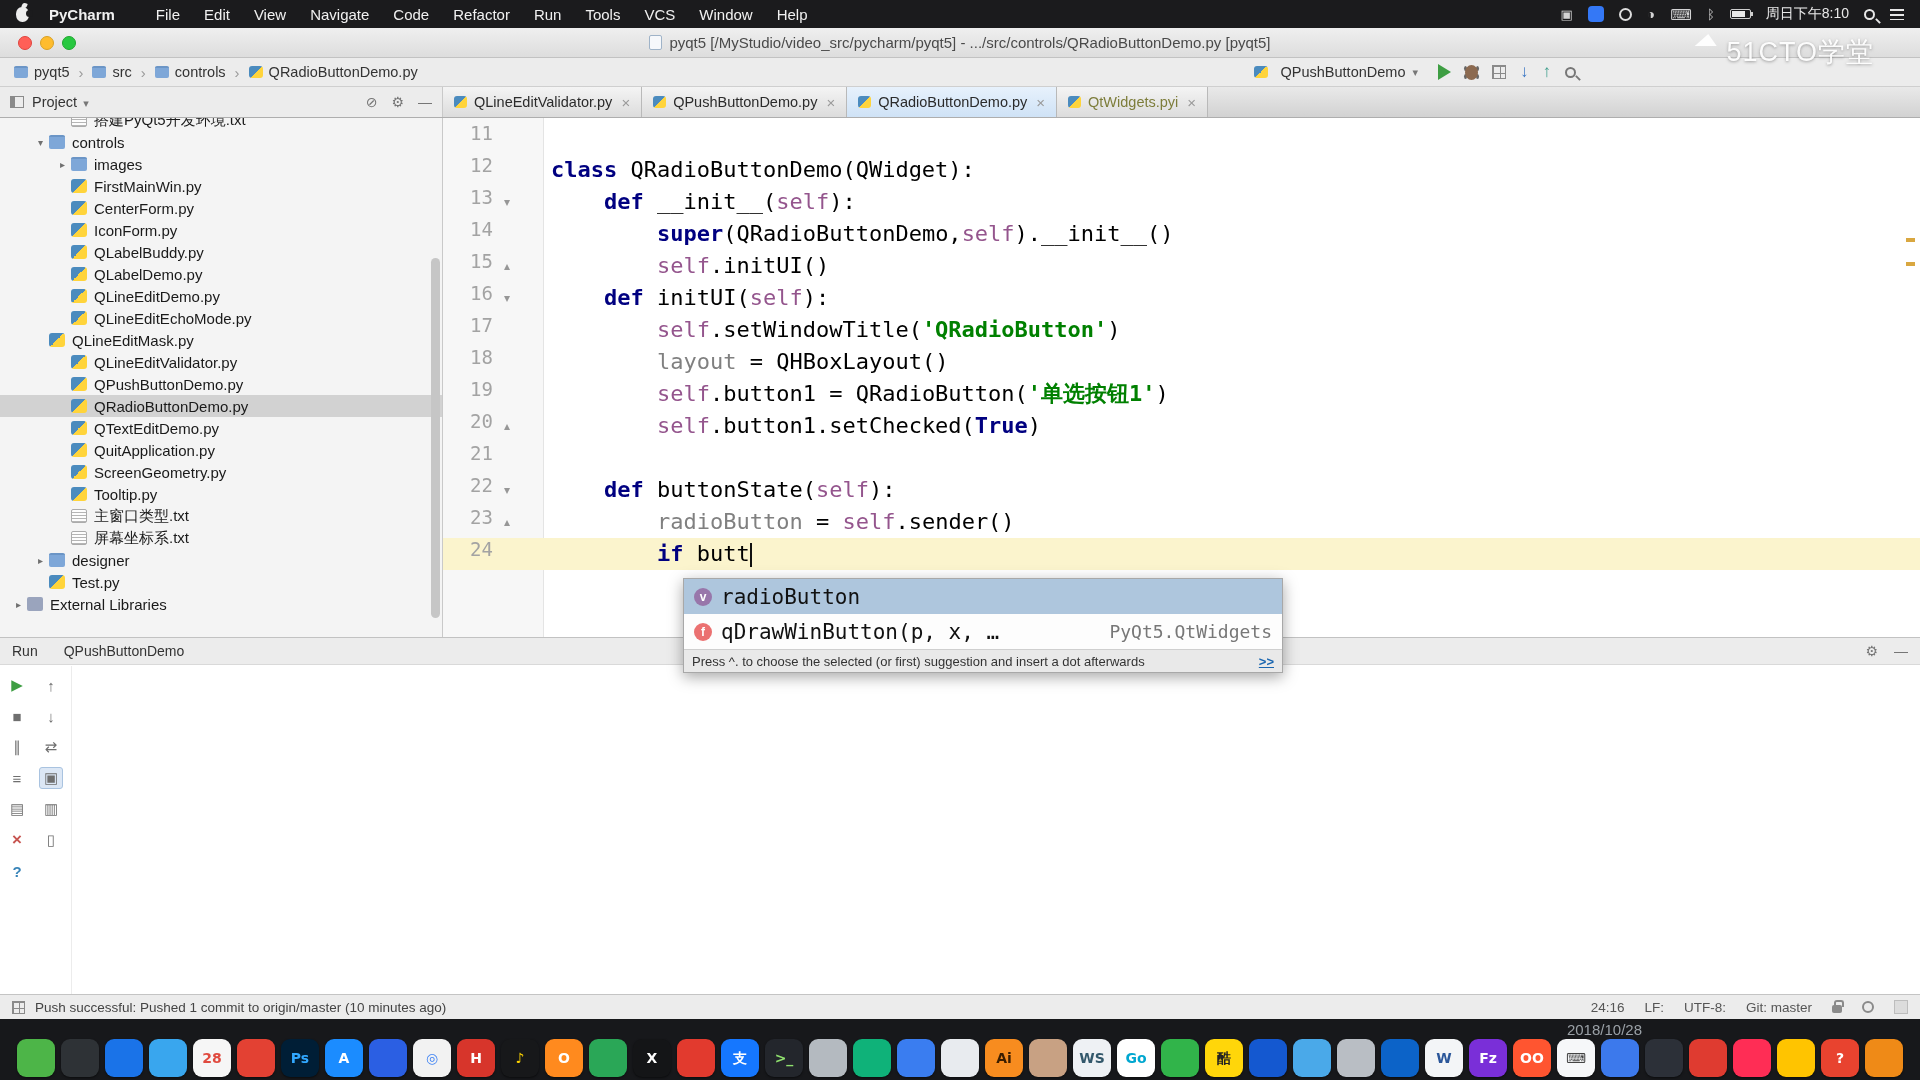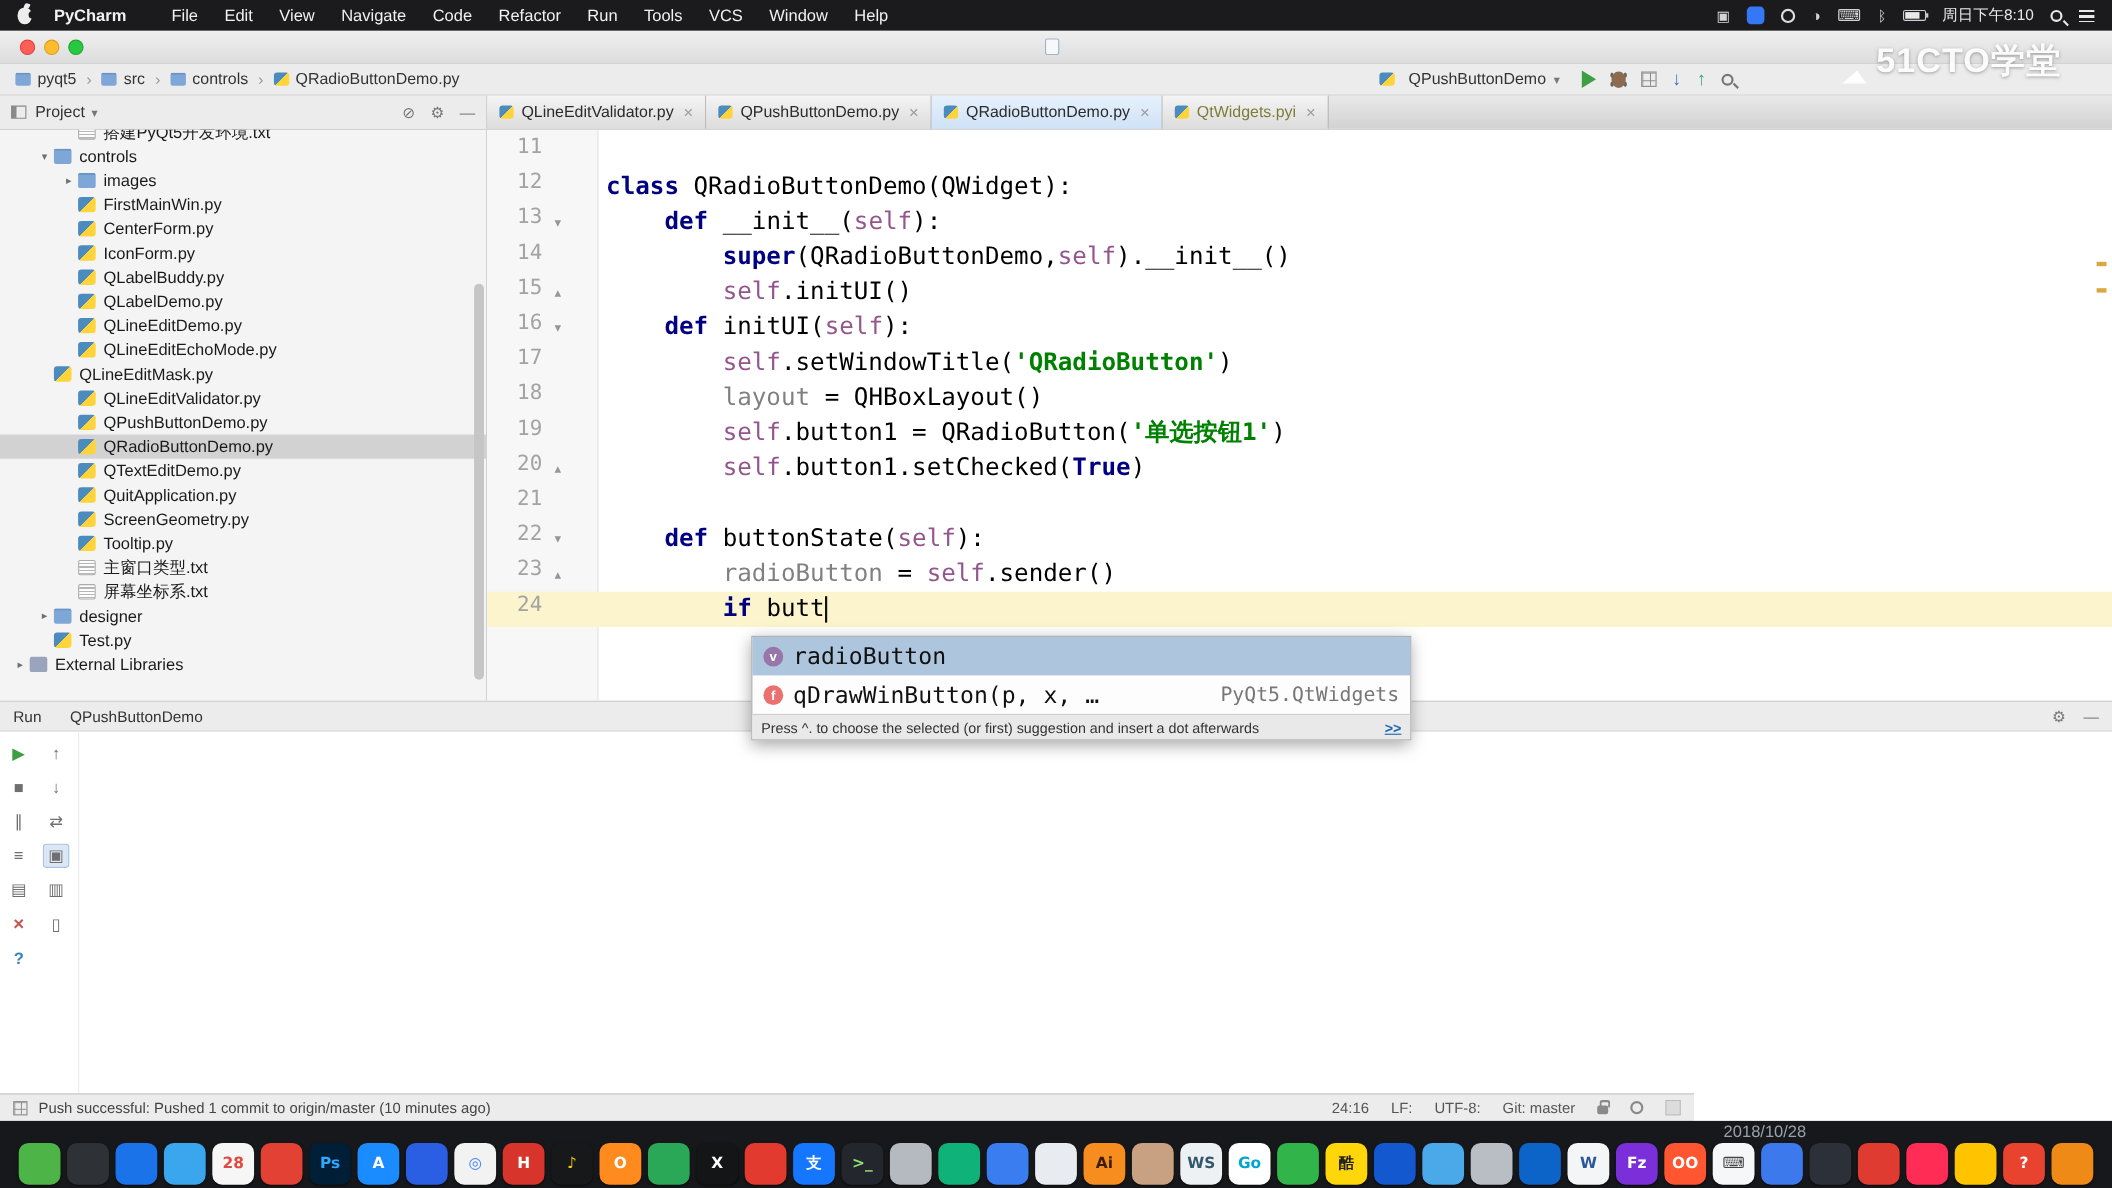--- a/index.html
+++ b/index.html
@@ -68,22 +68,22 @@
             box-shadow:-6px -4px 0 -5px #666,6px -4px 0 -5px #666,-6px 4px 0 -5px #666,6px 4px 0 -5px #666}
   .icon-grid{width:14px;height:14px;border:1px solid #8a8a8a;
              background-image:linear-gradient(#8a8a8a 1px,transparent 1px),linear-gradient(90deg,#8a8a8a 1px,transparent 1px);
              background-size:7px 7px}
   .icon-down::before{content:"↓";color:#3b77c4;font-weight:bold;font-size:17px}
   .icon-up::before{content:"↑";color:#3f9e8c;font-weight:bold;font-size:17px}
   .t-search{width:11px;height:11px;border:2px solid #777;border-radius:50%;position:relative}
   .t-search::after{content:"";position:absolute;left:8px;top:8px;width:6px;height:2px;background:#777;transform:rotate(45deg)}
 
   
-  .logo-mark{position:absolute;top:34px;right:46px;z-index:60;display:flex;align-items:flex-end;gap:8px;
-             color:rgba(255,255,255,.95);font-size:31px;font-weight:bold;letter-spacing:1px;
+  .logo-mark{position:absolute;top:34px;right:46px;z-index:60;display:flex;align-items:flex-start;gap:8px;
+             color:rgba(255,255,255,.95);font-size:27px;font-weight:normal;letter-spacing:1px;
              text-shadow:0 1px 3px rgba(90,90,90,.55)}
   .hat-icon{width:0;height:0;border-left:11px solid transparent;border-right:11px solid transparent;
             border-bottom:12px solid rgba(255,255,255,.95);transform:skewX(-12deg)}
 
   
   .tabrow{position:absolute;top:87px;left:0;width:100%;height:31px;display:flex;border-bottom:1px solid #aeaeae}
   .project-header{width:443px;background:#ececec;border-right:1px solid #c9c9c9;display:flex;
                   align-items:center;padding:0 10px;font-size:14.5px;color:#333}
   .pw-icon{width:14px;height:12px;border:1px solid #8a8a8a;border-left-width:5px;margin-right:8px}
   .ph-caret::before{content:"▾";color:#777;font-size:11px;margin-left:6px}
@@ -158,21 +158,21 @@
   .run-tools{position:absolute;left:0;top:28px;bottom:0;width:72px;border-right:1px solid #ececec;
              display:grid;grid-template-columns:32px 32px;gap:9px 2px;align-content:start;padding:8px 0 0 5px}
   .run-tool{width:24px;height:22px;display:flex;align-items:center;justify-content:center;
             font-size:15px;color:#6f6f6f}
   .run-tool.green{color:#3e9e43}
   .run-tool.red{color:#c75450;font-weight:bold;font-size:17px}
   .run-tool.blue{color:#3884b8;font-weight:bold}
   .run-tool.hl{background:#dce7f5;border:1px solid #a9c3e0;border-radius:3px}
 
   
-  .statusbar{position:absolute;top:994px;left:0;width:1540px;height:25px;background:#ececec;
+  .statusbar{position:absolute;top:994px;left:0;width:1920px;height:25px;background:#ececec;
              border-top:1px solid #c4c4c4;display:flex;align-items:center;padding:0 12px;
              font-size:13.5px;color:#444}
   .sb-grid{width:13px;height:13px;border:1px solid #8a8a8a;margin-right:10px;
            background-image:linear-gradient(#8a8a8a 1px,transparent 1px),linear-gradient(90deg,#8a8a8a 1px,transparent 1px);
            background-size:6px 6px}
   .sb-right{margin-left:auto;display:flex;align-items:center;gap:20px;color:#555}
   .sb-lock{width:10px;height:8px;background:#8a8a8a;border-radius:2px;position:relative;margin-top:4px}
   .sb-lock::before{content:"";position:absolute;top:-5px;left:2px;width:6px;height:5px;
                    border:2px solid #8a8a8a;border-bottom:none;border-radius:3px 3px 0 0}
   .sb-circ{width:12px;height:12px;border:2px solid #8a8a8a;border-radius:50%}
@@ -232,20 +232,21 @@
     </div>
   </div>
 
   <div class="titlebar">
     <div class="traffic">
       <span class="tl red"></span>
       <span class="tl yellow"></span>
       <span class="tl green"></span>
     </div>
     <span class="title-doc-icon"></span>
+    <span class="title-text">pyqt5 [/MyStudio/video_src/pycharm/pyqt5] - .../src/controls/QRadioButtonDemo.py [pyqt5]</span>
   </div>
 
   <div class="toolbar">
     <div class="crumbs">
 
         <span class="crumb">
           <span class="b-icon folder"></span>
           <span>pyqt5</span>
         </span>
 

